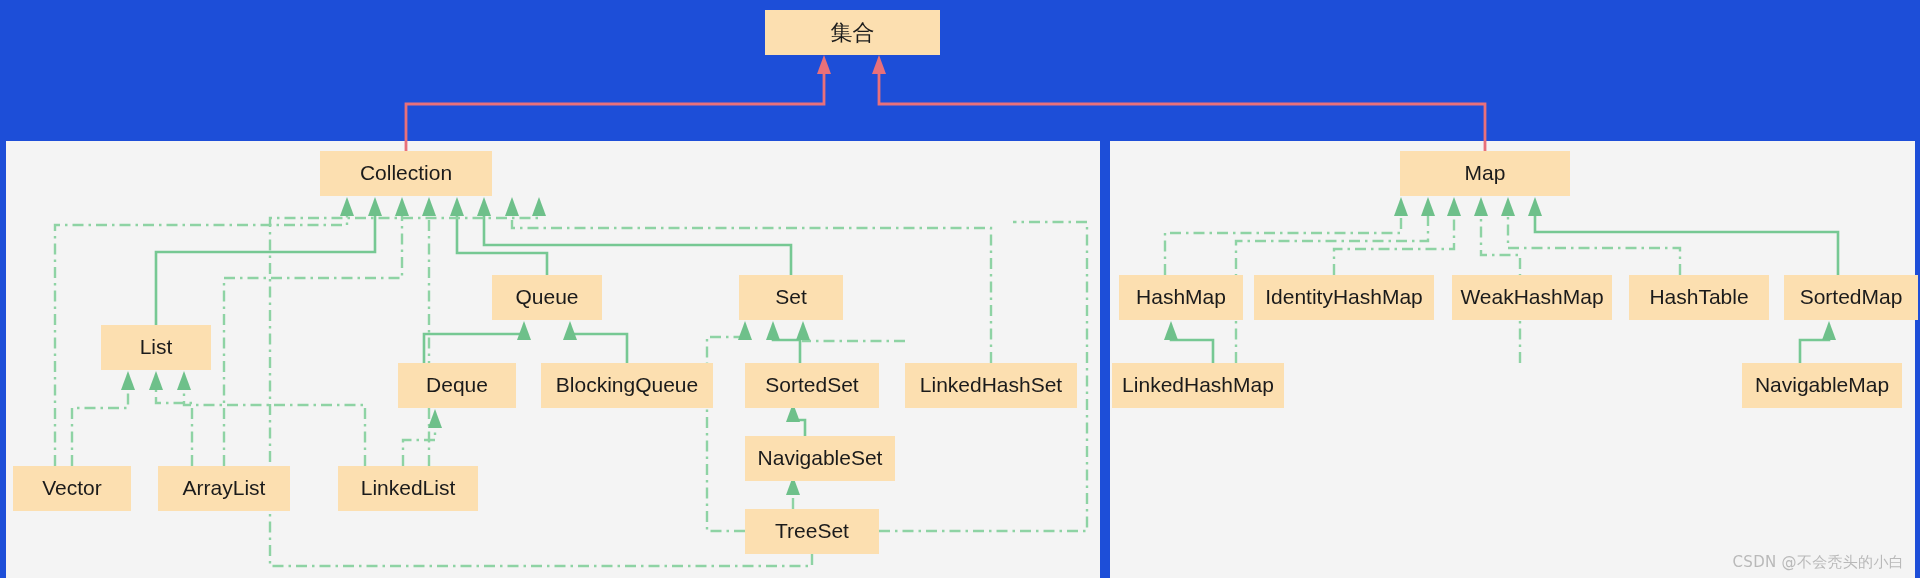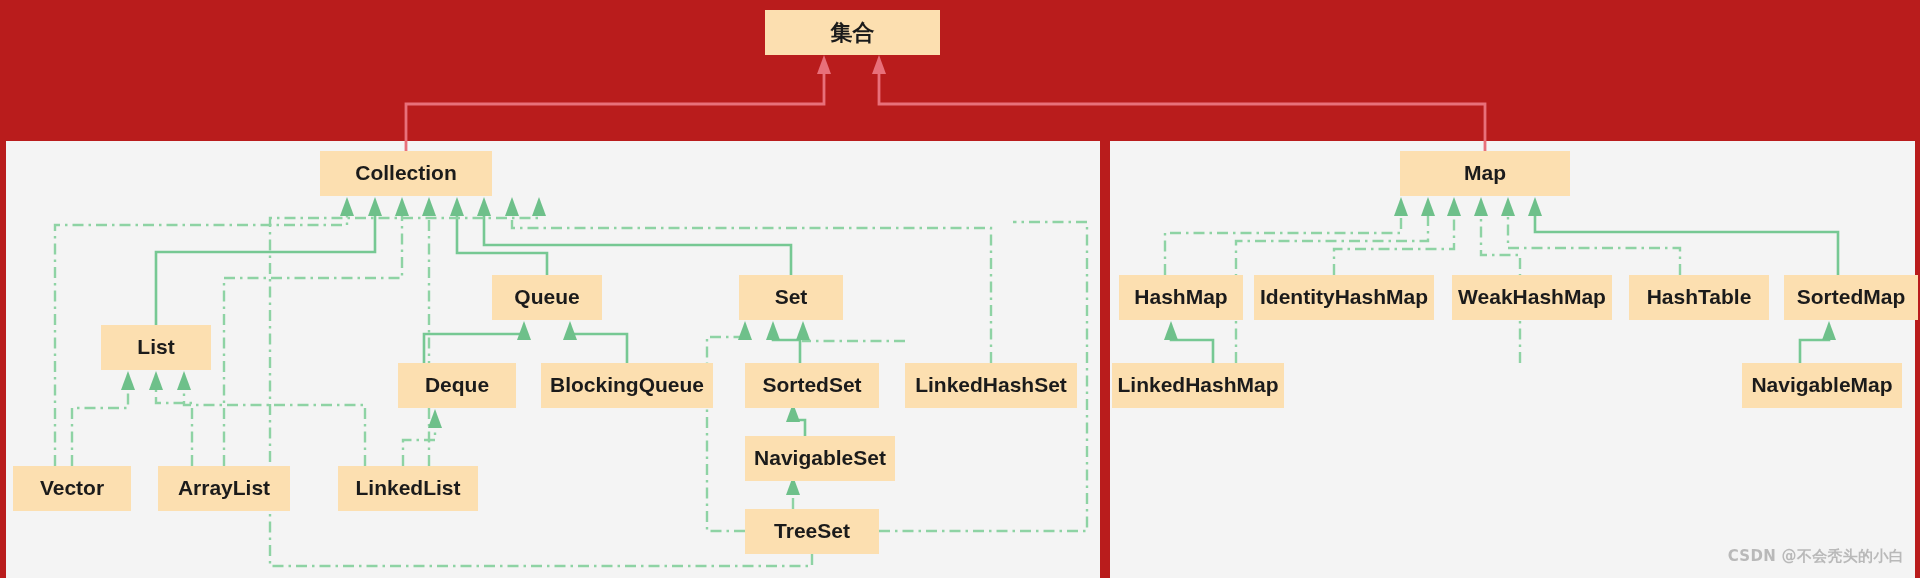--- a/index.html
+++ b/index.html
@@ -6,23 +6,22 @@
   html, body {
     margin: 0;
     padding: 0;
     background: #ffffff;
     font-family: "Liberation Sans", "DejaVu Sans", sans-serif;
   }
   #stage {
     position: relative;
     width: 1920px;
     height: 578px;
-    background: #b91c1c;
+    background: #1d4ed8;
     overflow: hidden;
-    font-weight: bold;
   }
   #diagram-svg {
     position: absolute;
     inset: 0;
     width: 1920px;
     height: 578px;
     display: block;
   }
   .panel-rect {
     fill: #f4f4f4;
@@ -64,21 +63,21 @@
     stroke: #e8707a;
     stroke-width: 2.8;
     stroke-linecap: butt;
     stroke-linejoin: miter;
   }
   .arrow-green { fill: #6ec08a; }
   .arrow-red { fill: #e8707a; }
   .watermark {
     position: absolute;
     right: 16px;
-    bottom: 12px;
+    bottom: 6px;
     font-family: "DejaVu Sans", "Liberation Sans", sans-serif;
     font-size: 15px;
     color: #b9b9b9;
     letter-spacing: 0.3px;
     white-space: nowrap;
     user-select: none;
   }
 </style>
 </head>
 <body>

